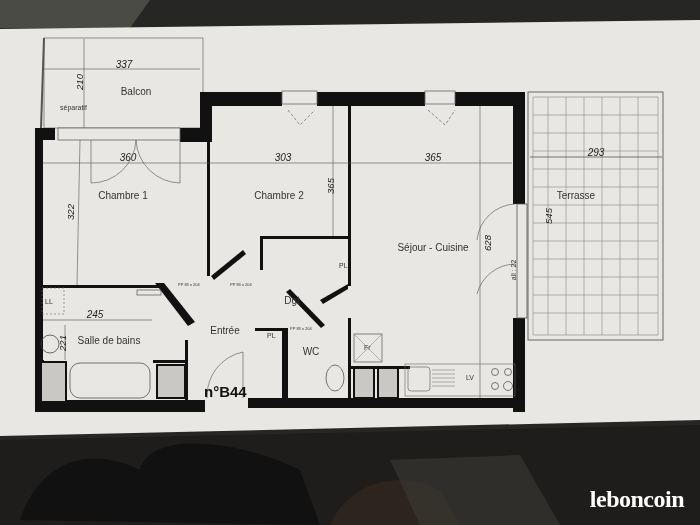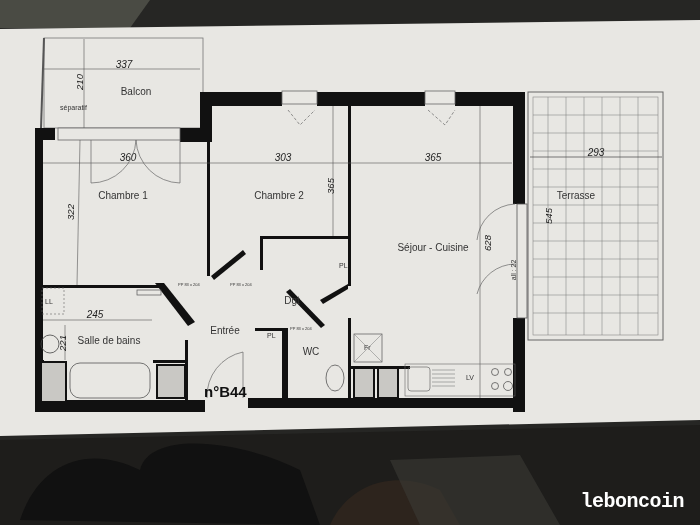--- a/index.html
+++ b/index.html
@@ -4,21 +4,21 @@
   <style>
     html, body { margin: 0; padding: 0; }
     body { width: 700px; height: 525px; overflow: hidden; background: #2a2a28; position: relative; font-family: "Liberation Sans", sans-serif; }
     .stage { position: absolute; left: 0; top: 0; width: 700px; height: 525px; }
     svg text { font-family: "Liberation Sans", sans-serif; }
     .room-label { font-size: 10px; fill: #333; }
     .dim { font-size: 10px; fill: #222; font-style: italic; }
     .dim-v { font-size: 9.5px; fill: #222; font-style: italic; }
     .tiny { font-size: 7px; fill: #333; }
     .plan-no { font-size: 15px; font-weight: bold; fill: #111; font-family: "Liberation Sans", sans-serif; }
-    .watermark { position: absolute; right: 16px; bottom: 12px; color: #fff; font-size: 20px; font-weight: bold; letter-spacing: -0.5px; font-family: Liberation Mono, monospace; }
+    .watermark { position: absolute; right: 16px; bottom: 12px; color: #fff; font-size: 24px; font-weight: bold; letter-spacing: -0.5px; font-family: Liberation Serif, serif; }
   </style>
 </head>
 <body>
 
 <div class="stage">
 <svg width="700" height="525" viewBox="0 0 700 525">
 
   <rect x="0" y="0" width="700" height="525" fill="#262624"></rect>
   <polygon points="0,0 150,0 130,28 0,28" fill="#4a4b44"></polygon>
   <polygon points="0,440 700,425 700,525 0,525" fill="#1e1d1b"></polygon>

